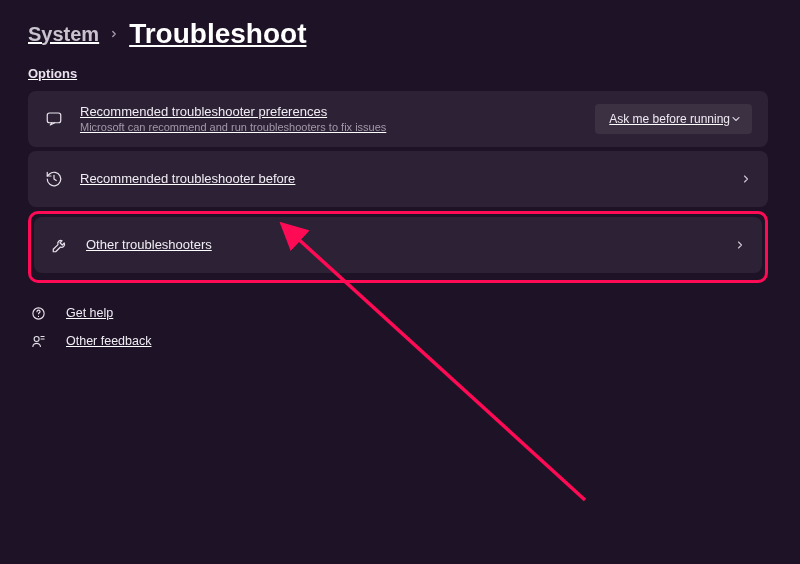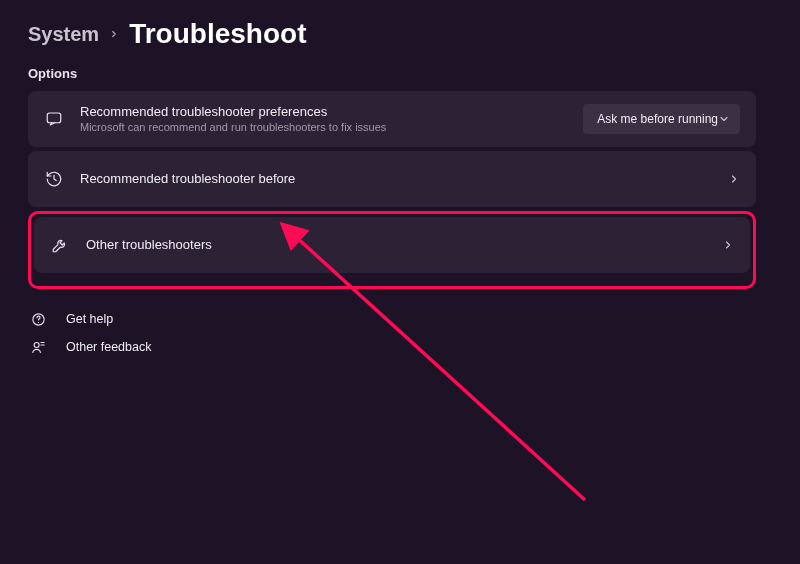--- a/index.html
+++ b/index.html
@@ -6,21 +6,22 @@
   body {
     width: 800px;
     height: 564px;
     background: #1e1326;
     font-family: "Segoe UI", -apple-system, sans-serif;
     color: #ffffff;
     overflow: hidden;
     position: relative;
   }
   .container {
-    padding: 18px 44px 0 28px;
+    padding: 18px 32px 0 28px;
+    text-decoration: underline;
   }
   .breadcrumb {
     display: flex;
     align-items: center;
     gap: 10px;
     margin-bottom: 16px;
   }
   .breadcrumb-prev {
     font-size: 20px;
     font-weight: 600;
@@ -100,21 +101,21 @@
     color: #cfc7d4;
   }
   .highlight-wrap {
     border: 3px solid #ff0a55;
     border-radius: 10px;
     padding: 3px;
     margin-bottom: 4px;
     margin-top: 4px;
   }
   .highlight-wrap .card {
-    margin-bottom: 10px;
+    margin-bottom: 4px;
   }
   .link-list {
     margin-top: 16px;
     padding-left: 2px;
   }
   .link-row {
     display: flex;
     align-items: center;
     gap: 20px;
     padding: 6px 0;

